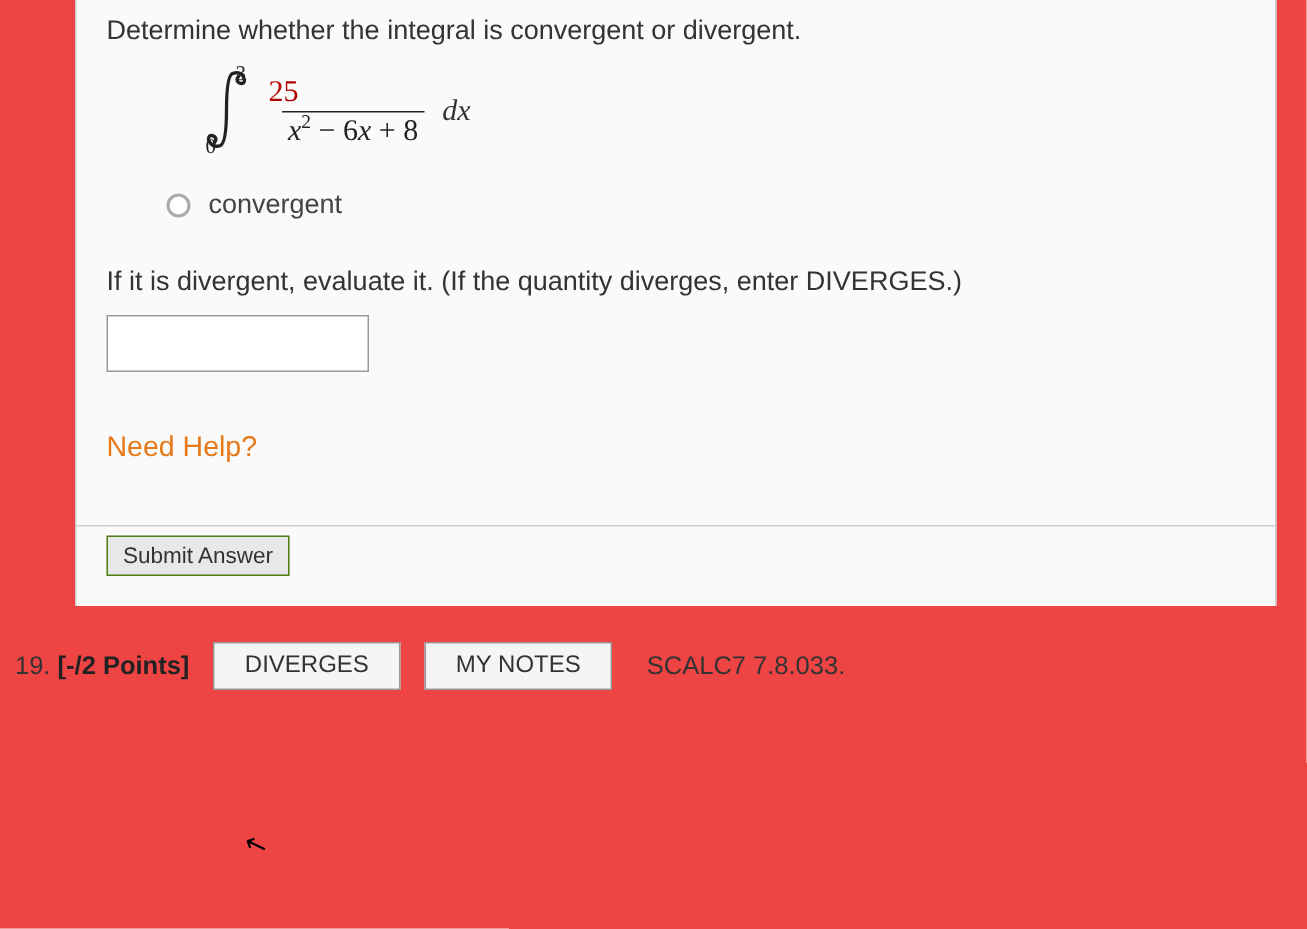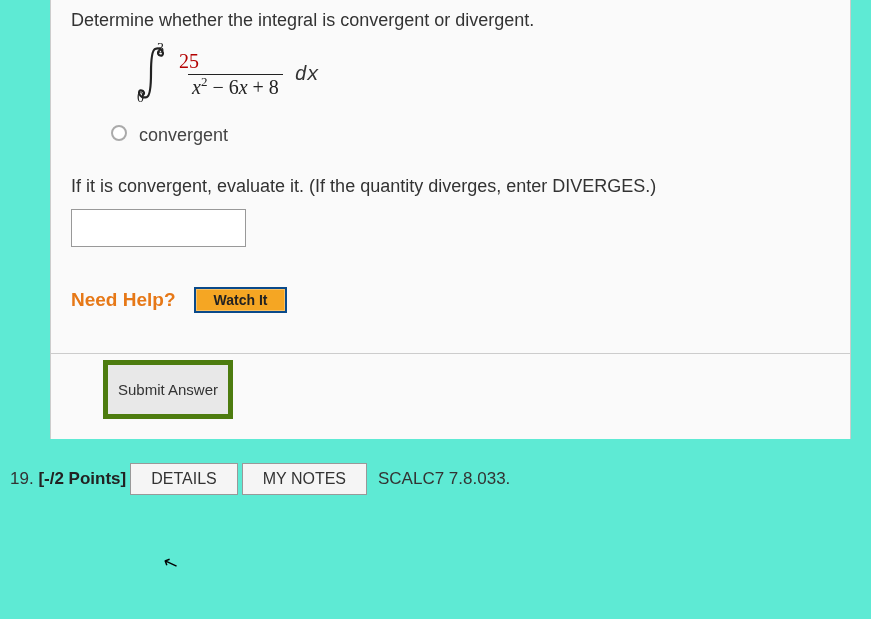--- a/index.html
+++ b/index.html
@@ -9,21 +9,21 @@
     }
     body {
       font-family: Arial, Helvetica, sans-serif;
       background: #e8e8e8;
       width: 871px;
       height: 619px;
       overflow: hidden;
       color: #333;
     }
     .page {
-      background: #5eead4;
+      background: #ef4444;
       min-height: 619px;
       padding: 0;
       position: relative;
     }
     .problem-card {
       background: #fafafa;
       border-left: 1px solid #ccc;
       border-right: 1px solid #ccc;
       margin: 0 20px 0 50px;
       padding: 10px 20px 0 20px;
@@ -62,32 +62,32 @@
       border-top: 1.5px solid #222;
       padding: 1px 4px 0 4px;
       white-space: nowrap;
       font-style: normal;
       margin-left: 13px;
     }
     .frac .den i {
       font-style: italic;
     }
     .dx {
-      font-family: Liberation Mono, monospace;
+      font-family: Liberation Serif, serif;
       font-style: italic;
       font-size: 20px;
       margin-left: 6px;
     }
     .radio-group {
       margin-left: 40px;
       margin-bottom: 30px;
     }
     .radio-option {
       display: flex;
-      align-items: flex-start;
+      align-items: center;
       margin: 10px 0;
       font-size: 18px;
       color: #444;
     }
     .radio-circle {
       width: 16px;
       height: 16px;
       border: 2px solid #aaa;
       border-radius: 50%;
       margin-right: 12px;
@@ -110,21 +110,21 @@
       margin-bottom: 40px;
       display: block;
     }
     .help-row {
       display: flex;
       align-items: center;
       margin-bottom: 40px;
     }
     .need-help {
       color: #e67817;
-      font-weight: bold;
+      font-weight: normal;
       font-size: 19px;
       margin-right: 18px;
     }
     .watch-btn {
       background: #f5a623;
       border: 2px solid #0a4a8a;
       padding: 3px 18px;
       font-size: 14px;
       font-weight: bold;
       color: #222;
@@ -132,42 +132,41 @@
       box-shadow: inset 0px 0px 0px 1px rgba(255,255,255,0.3);
     }
     .submit-row {
       border-top: 1px solid #ccc;
       padding: 6px 0 20px 0;
       margin: 0 -20px;
       padding-left: 20px;
     }
     .submit-btn {
       background: #e8e8e8;
-      border: 5px solid #4d7c0f;
-      padding: 16px 10px;
+      border: 1px solid #4d7c0f;
+      padding: 4px 10px;
       font-size: 15px;
       color: #333;
       cursor: pointer;
-      margin-left: 32px;
     }
     .cursor-arrow {
       position: absolute;
       left: 163px;
       top: 552px;
       font-size: 18px;
       color: #000;
       pointer-events: none;
       transform: rotate(-20deg);
     }
     .bottom-bar {
       display: flex;
       align-items: center;
       margin-left: 10px;
       margin-top: 24px;
-      gap: 4px;
+      gap: 16px;
     }
     .q-num {
       font-size: 17px;
       color: #333;
     }
     .q-points {
       font-weight: bold;
       color: #222;
     }
     .box-btn {
@@ -216,37 +215,36 @@
       <span class="dx">dx</span>
     </div>
 
     <div class="radio-group">
       <div class="radio-option">
         <span class="radio-circle"></span>
         <span>convergent</span>
       </div>
     </div>
 
-    <div class="sub-prompt">If it is convergent, evaluate it. (If the quantity diverges, enter DIVERGES.)</div>
+    <div class="sub-prompt">If it is divergent, evaluate it. (If the quantity diverges, enter DIVERGES.)</div>
 
     <input type="text" class="answer-input" value="" style="">
 
     <div class="help-row">
       <span class="need-help">Need Help?</span>
-      <button class="watch-btn">Watch It</button>
     </div>
 
     <div class="submit-row">
       <button class="submit-btn">Submit Answer</button>
     </div>
   </div>
 
   <span class="cursor-arrow">↖</span>
 
   <div class="bottom-bar">
     <span class="q-num">
       <span>19.</span> <span class="q-points">[-/2 Points]</span>
     </span>
-    <button class="box-btn">DETAILS</button>
+    <button class="box-btn">DIVERGES</button>
     <button class="box-btn">MY NOTES</button>
     <span class="book-ref">SCALC7 7.8.033.</span>
   </div>
 </div>
 
 </body></html>

